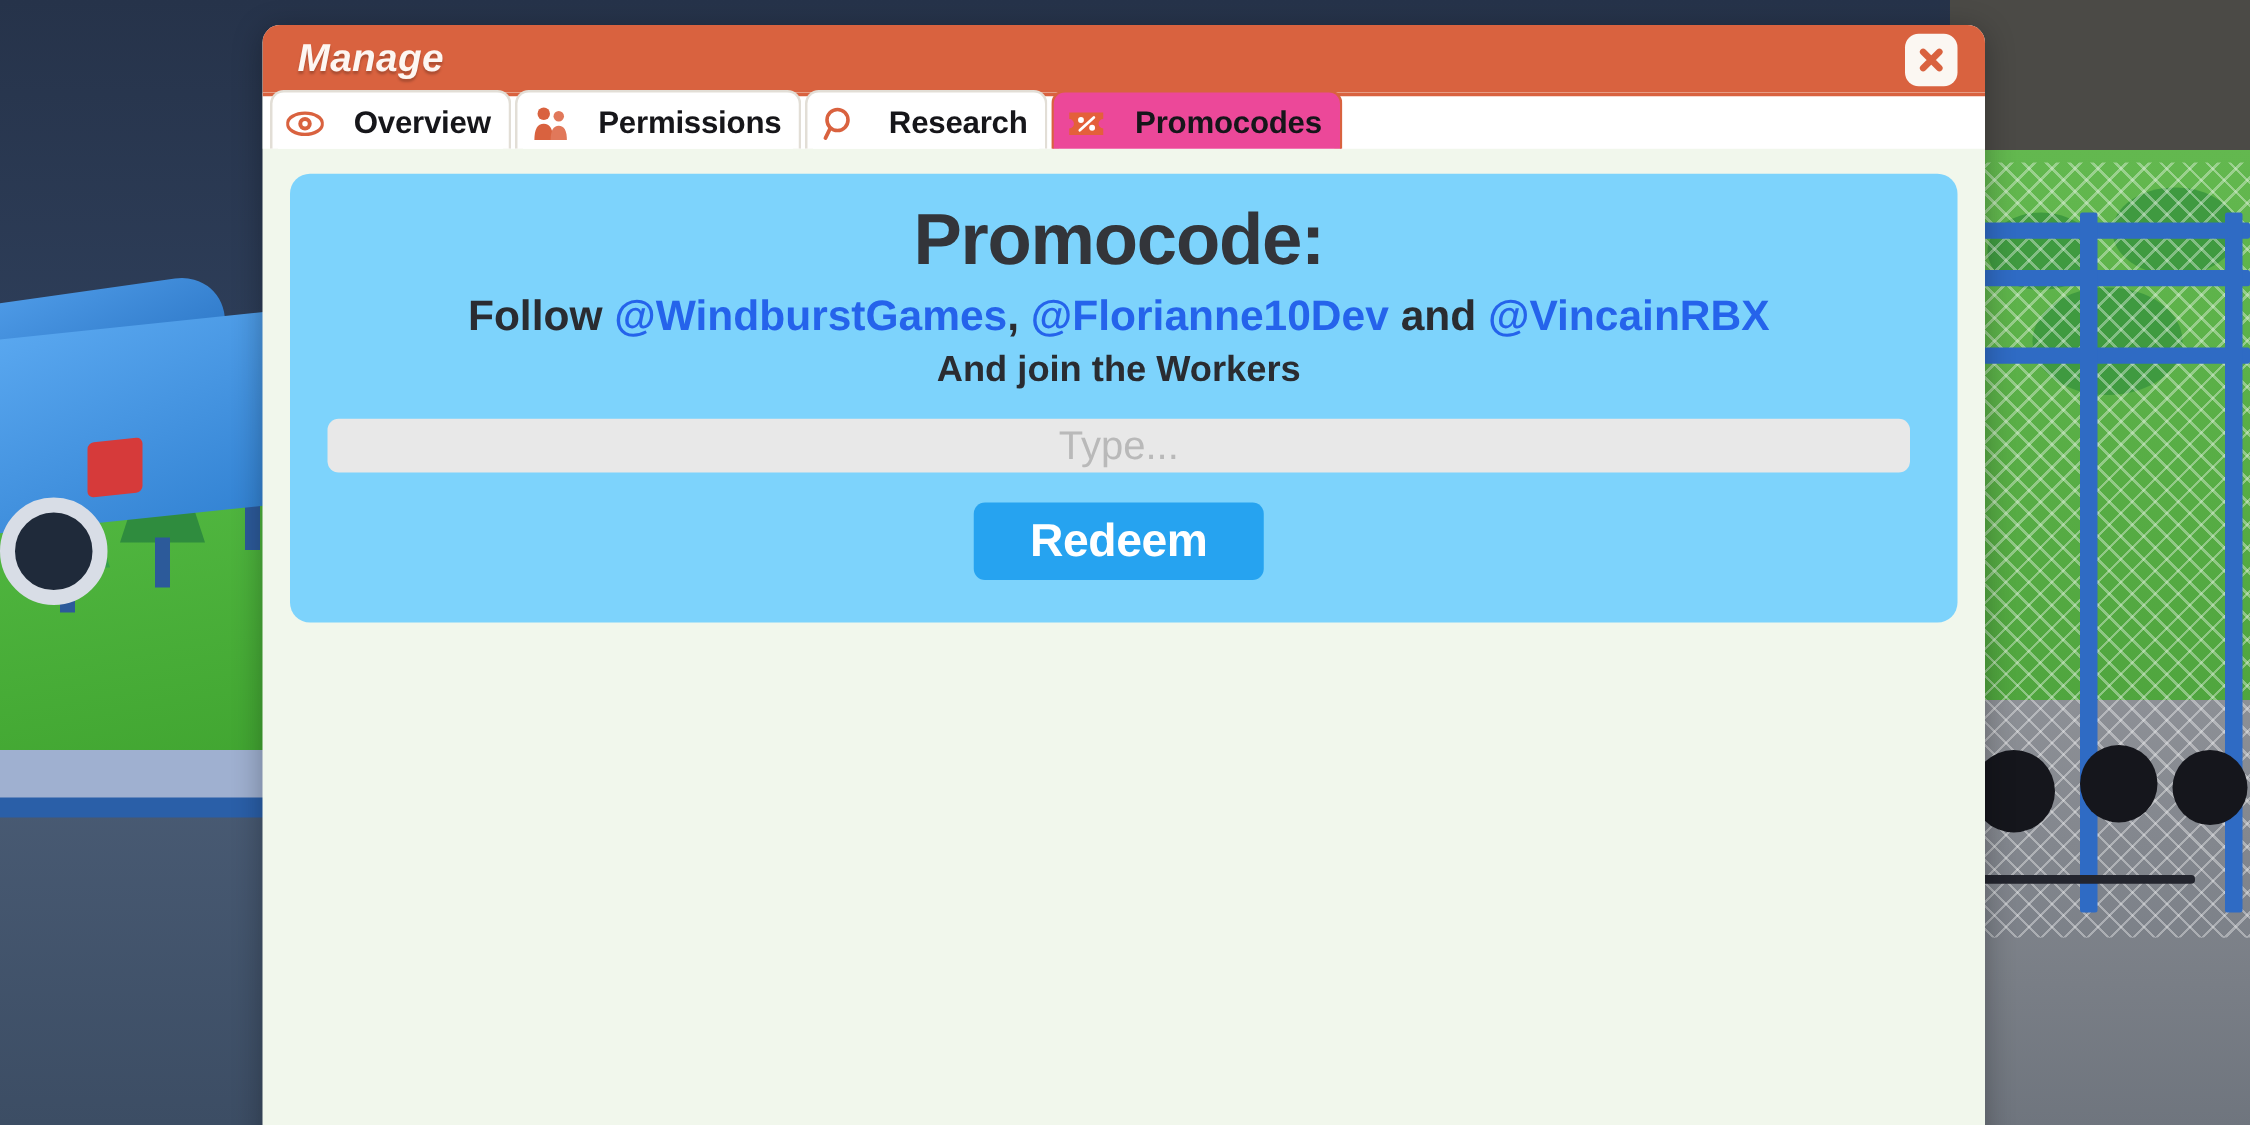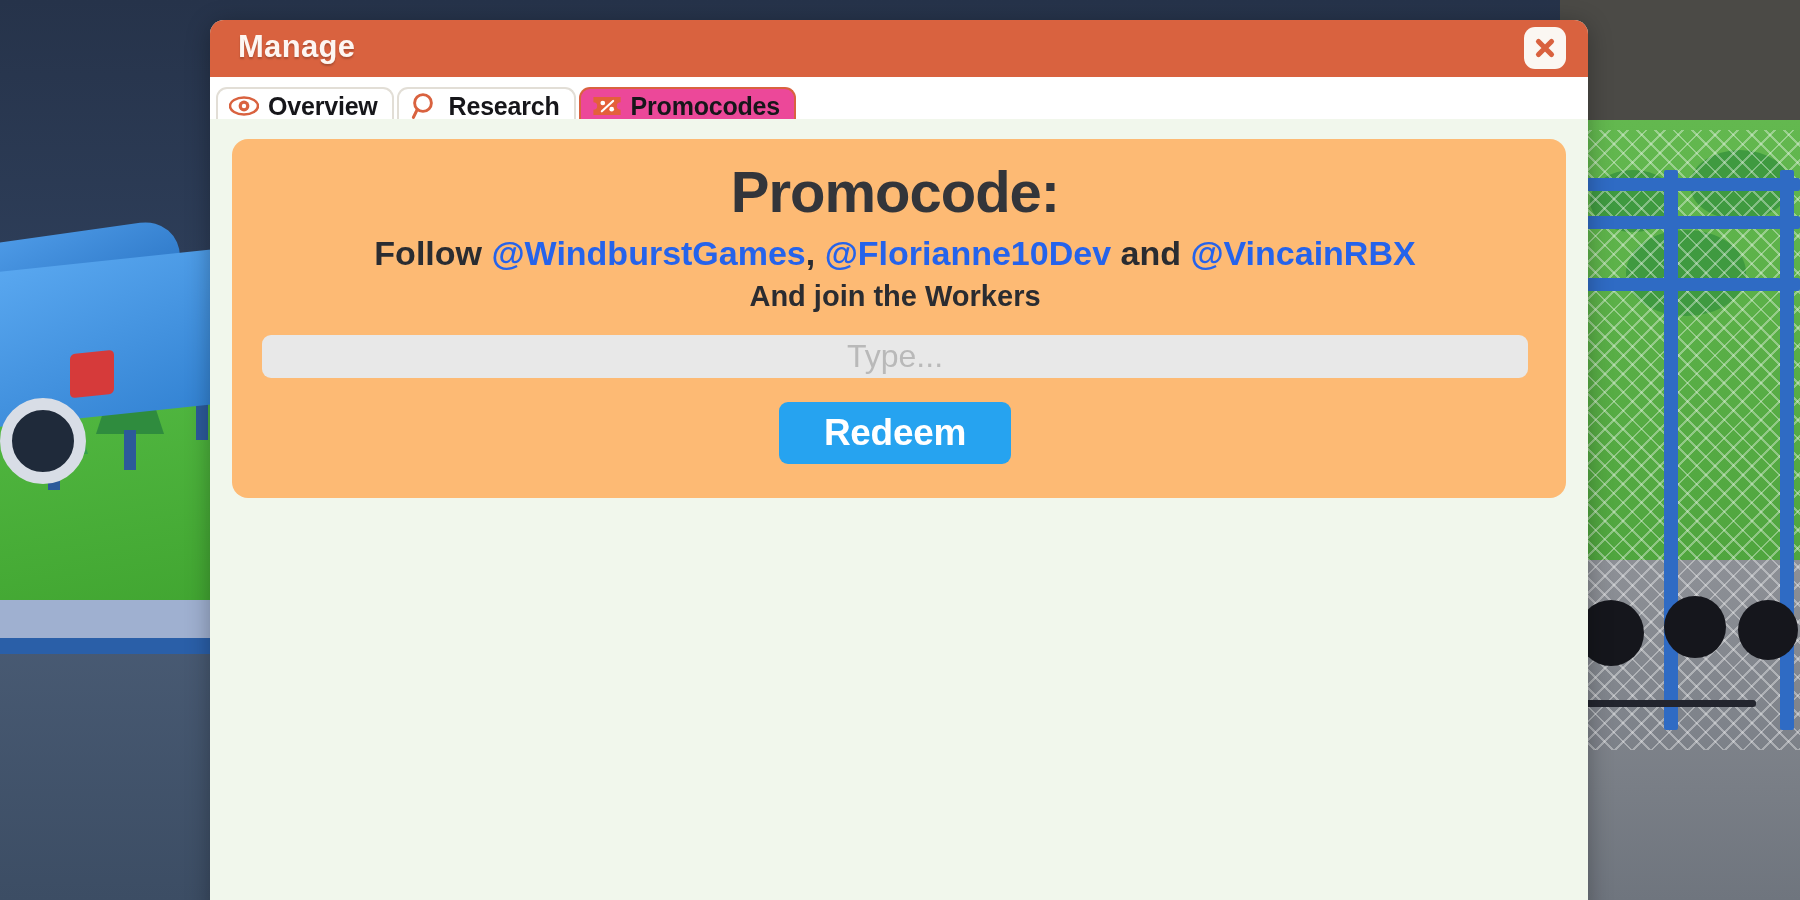--- a/index.html
+++ b/index.html
@@ -175,20 +175,21 @@
     overflow: hidden;
   }
 
   .title-bar {
     position: relative;
     height: 54px;
     background: #d9623f;
     border-radius: 12px 12px 0 0;
     display: flex;
     align-items: center;
+    font-style: italic;
   }
   .title-text {
     margin-left: 28px;
     color: #fdf6f2;
     font-size: 31px;
     font-weight: bold;
     letter-spacing: .3px;
     text-shadow: 0 2px 2px rgba(0,0,0,.22);
     font-family: "Liberation Sans", sans-serif;
   }
@@ -217,24 +218,24 @@
     position: relative;
   }
   .tab-strip::before {
     content: "";
     position: absolute;
     left: 0; right: 0; top: 0;
     height: 3px;
     background: #d9623f;
   }
   .tab {
-    height: 32px;
+    height: 47px;
     display: flex;
     align-items: center;
-    gap: 9px;
+    gap: 24px;
     padding: 4px 14px 0 11px;
     background: #ffffff;
     border: 2px solid #e2ded6;
     border-bottom: none;
     border-radius: 11px 11px 0 0;
     margin-right: 3px;
     cursor: pointer;
     position: relative;
     white-space: nowrap;
   }
@@ -256,21 +257,21 @@
     display: flex;
     align-items: center;
     justify-content: center;
   }
 
   
   .content-area {
     padding: 20px 22px 0 22px;
   }
   .promo-card {
-    background: #fdba74;
+    background: #7dd3fc;
     border-radius: 16px;
     padding: 20px 38px 34px 30px;
     text-align: center;
   }
   .promo-title {
     font-size: 58px;
     font-weight: bold;
     color: #33353a;
     letter-spacing: -1px;
     line-height: 1.15;
@@ -390,20 +391,31 @@
           <ellipse cx="15" cy="11" rx="14" ry="8.5" fill="none" stroke="#d9623f" stroke-width="2.6"></ellipse>
           <circle cx="15" cy="11" r="5.4" fill="#d9623f"></circle>
           <circle cx="15" cy="11" r="2.2" fill="#fff"></circle>
         </svg>
       </span>
       <span class="tab-label">Overview</span>
     </div>
 
 
 
+    <div class="tab">
+      <span class="tab-icon">
+        <svg width="30" height="30" viewBox="0 0 30 30">
+          <circle cx="10" cy="7" r="5" fill="#d9623f"></circle>
+          <path d="M2.5 28 Q2.5 15 10 15 Q17.5 15 17.5 28 Z" fill="#d9623f"></path>
+          <circle cx="22" cy="9" r="4.2" fill="#e1785a"></circle>
+          <path d="M15.5 28 Q15.5 16.5 22 16.5 Q28.5 16.5 28.5 28 Z" fill="#e1785a"></path>
+        </svg>
+      </span>
+      <span class="tab-label">Permissions</span>
+    </div>
 
     <div class="tab">
       <span class="tab-icon">
         <svg width="28" height="28" viewBox="0 0 28 28">
           <circle cx="12" cy="11" r="8.4" fill="none" stroke="#d9623f" stroke-width="2.9"></circle>
           <path d="M6.2 17.6 L2.4 25.4" stroke="#d9623f" stroke-width="3.1" stroke-linecap="round"></path>
         </svg>
       </span>
       <span class="tab-label">Research</span>
     </div>

